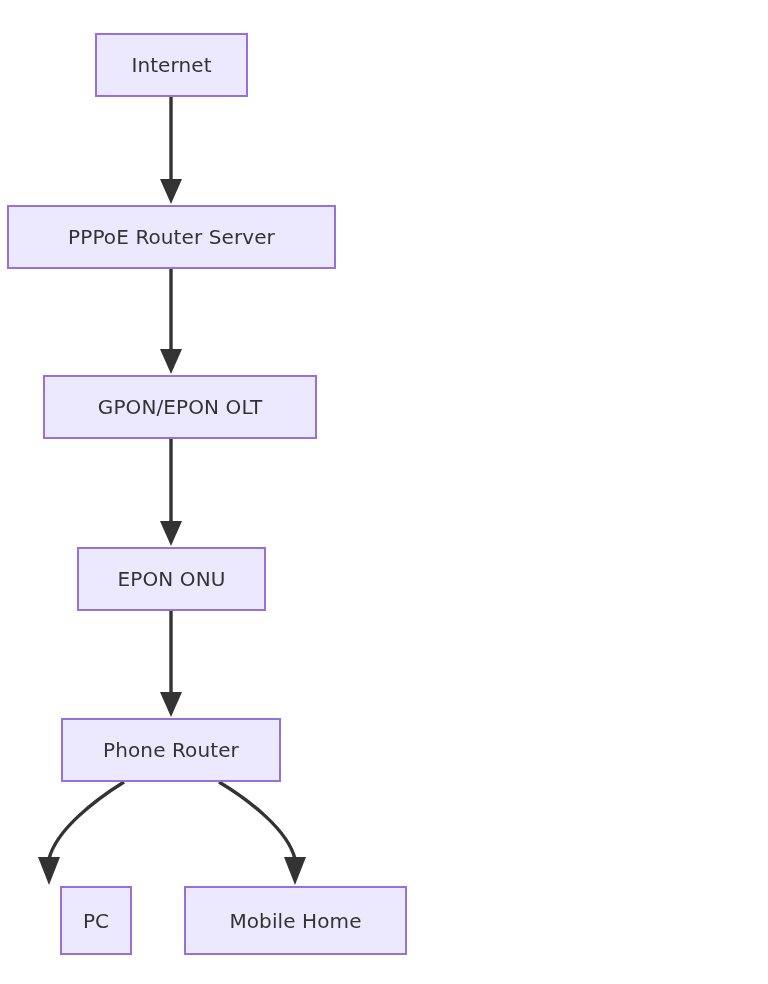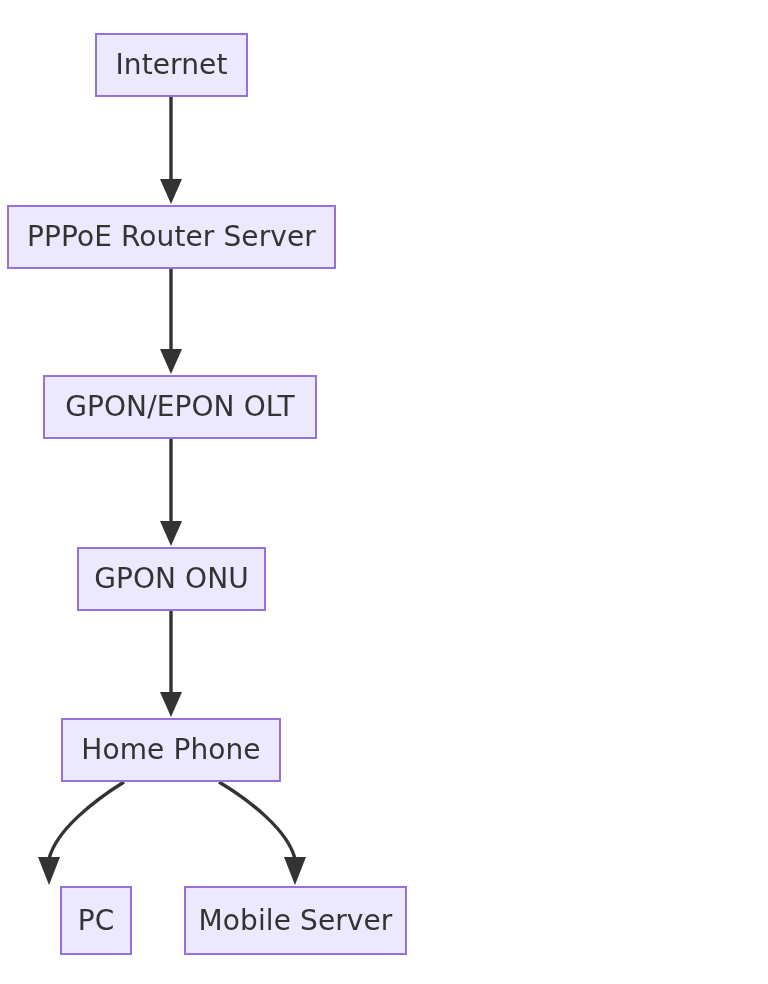--- a/index.html
+++ b/index.html
@@ -25,21 +25,21 @@
   }
   .node {
     position: absolute;
     box-sizing: border-box;
     background: #ECE8FD;
     border: 2px solid #9670DB;
     display: flex;
     align-items: center;
     justify-content: center;
     color: #333333;
-    font-size: 28px;
+    font-size: 20px;
     line-height: 1;
     white-space: nowrap;
     letter-spacing: 0.1px;
   }
   .node-label {
     display: block;
     padding: 0 2px;
   }
 </style>
 </head>
@@ -68,26 +68,26 @@
       <div class="node" style="left: 95px; top: 33px; width: 153px; height: 64px; background: rgb(236, 232, 253); border-color: rgb(150, 112, 219); color: rgb(51, 51, 51);">
         <span class="node-label">Internet</span>
       </div>
       <div class="node" style="left: 7px; top: 205px; width: 329px; height: 64px; background: rgb(236, 232, 253); border-color: rgb(150, 112, 219); color: rgb(51, 51, 51);">
         <span class="node-label">PPPoE Router Server</span>
       </div>
       <div class="node" style="left: 43px; top: 375px; width: 274px; height: 64px; background: rgb(236, 232, 253); border-color: rgb(150, 112, 219); color: rgb(51, 51, 51);">
         <span class="node-label">GPON/EPON OLT</span>
       </div>
       <div class="node" style="left: 77px; top: 547px; width: 189px; height: 64px; background: rgb(236, 232, 253); border-color: rgb(150, 112, 219); color: rgb(51, 51, 51);">
-        <span class="node-label">GPON ONU</span>
+        <span class="node-label">EPON ONU</span>
       </div>
       <div class="node" style="left: 61px; top: 718px; width: 220px; height: 64px; background: rgb(236, 232, 253); border-color: rgb(150, 112, 219); color: rgb(51, 51, 51);">
-        <span class="node-label">Home Phone</span>
+        <span class="node-label">Phone Router</span>
       </div>
       <div class="node" style="left: 13px; top: 886px; width: 72px; height: 69px; background: rgb(236, 232, 253); border-color: rgb(150, 112, 219); color: rgb(51, 51, 51); margin-left: 47px;">
         <span class="node-label">PC</span>
       </div>
       <div class="node" style="left: 184px; top: 886px; width: 223px; height: 69px; background: rgb(236, 232, 253); border-color: rgb(150, 112, 219); color: rgb(51, 51, 51);">
-        <span class="node-label">Mobile Server</span>
+        <span class="node-label">Mobile Home</span>
       </div>
     </div>
 
 </div>
 
 </body></html>

